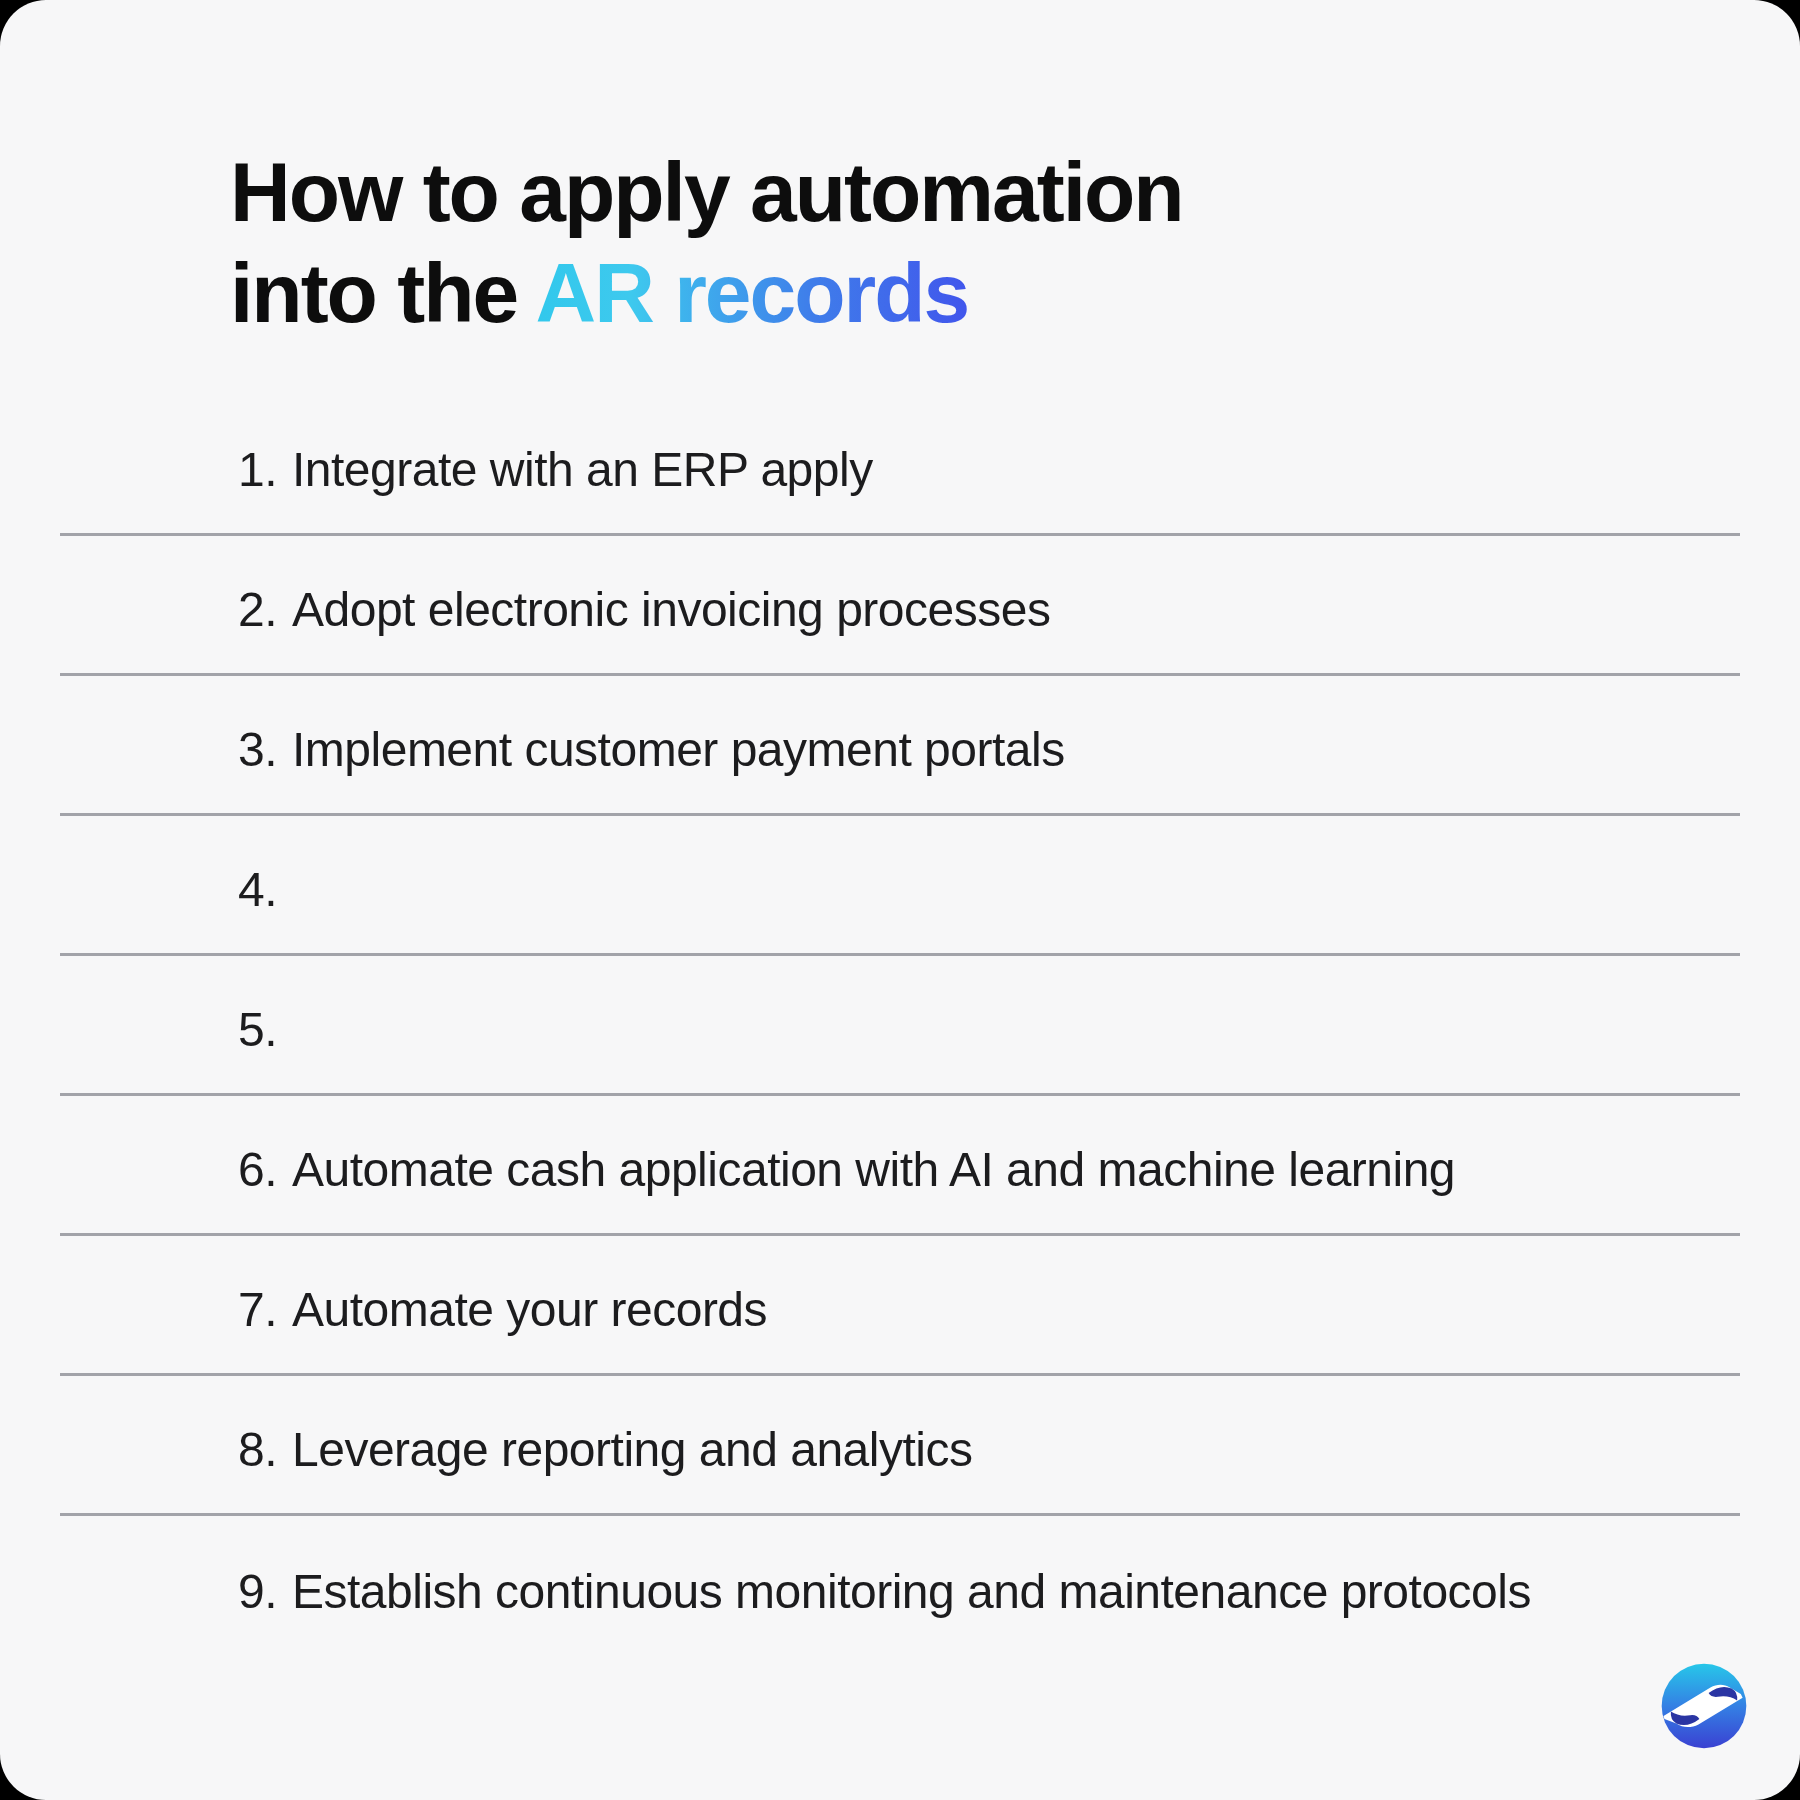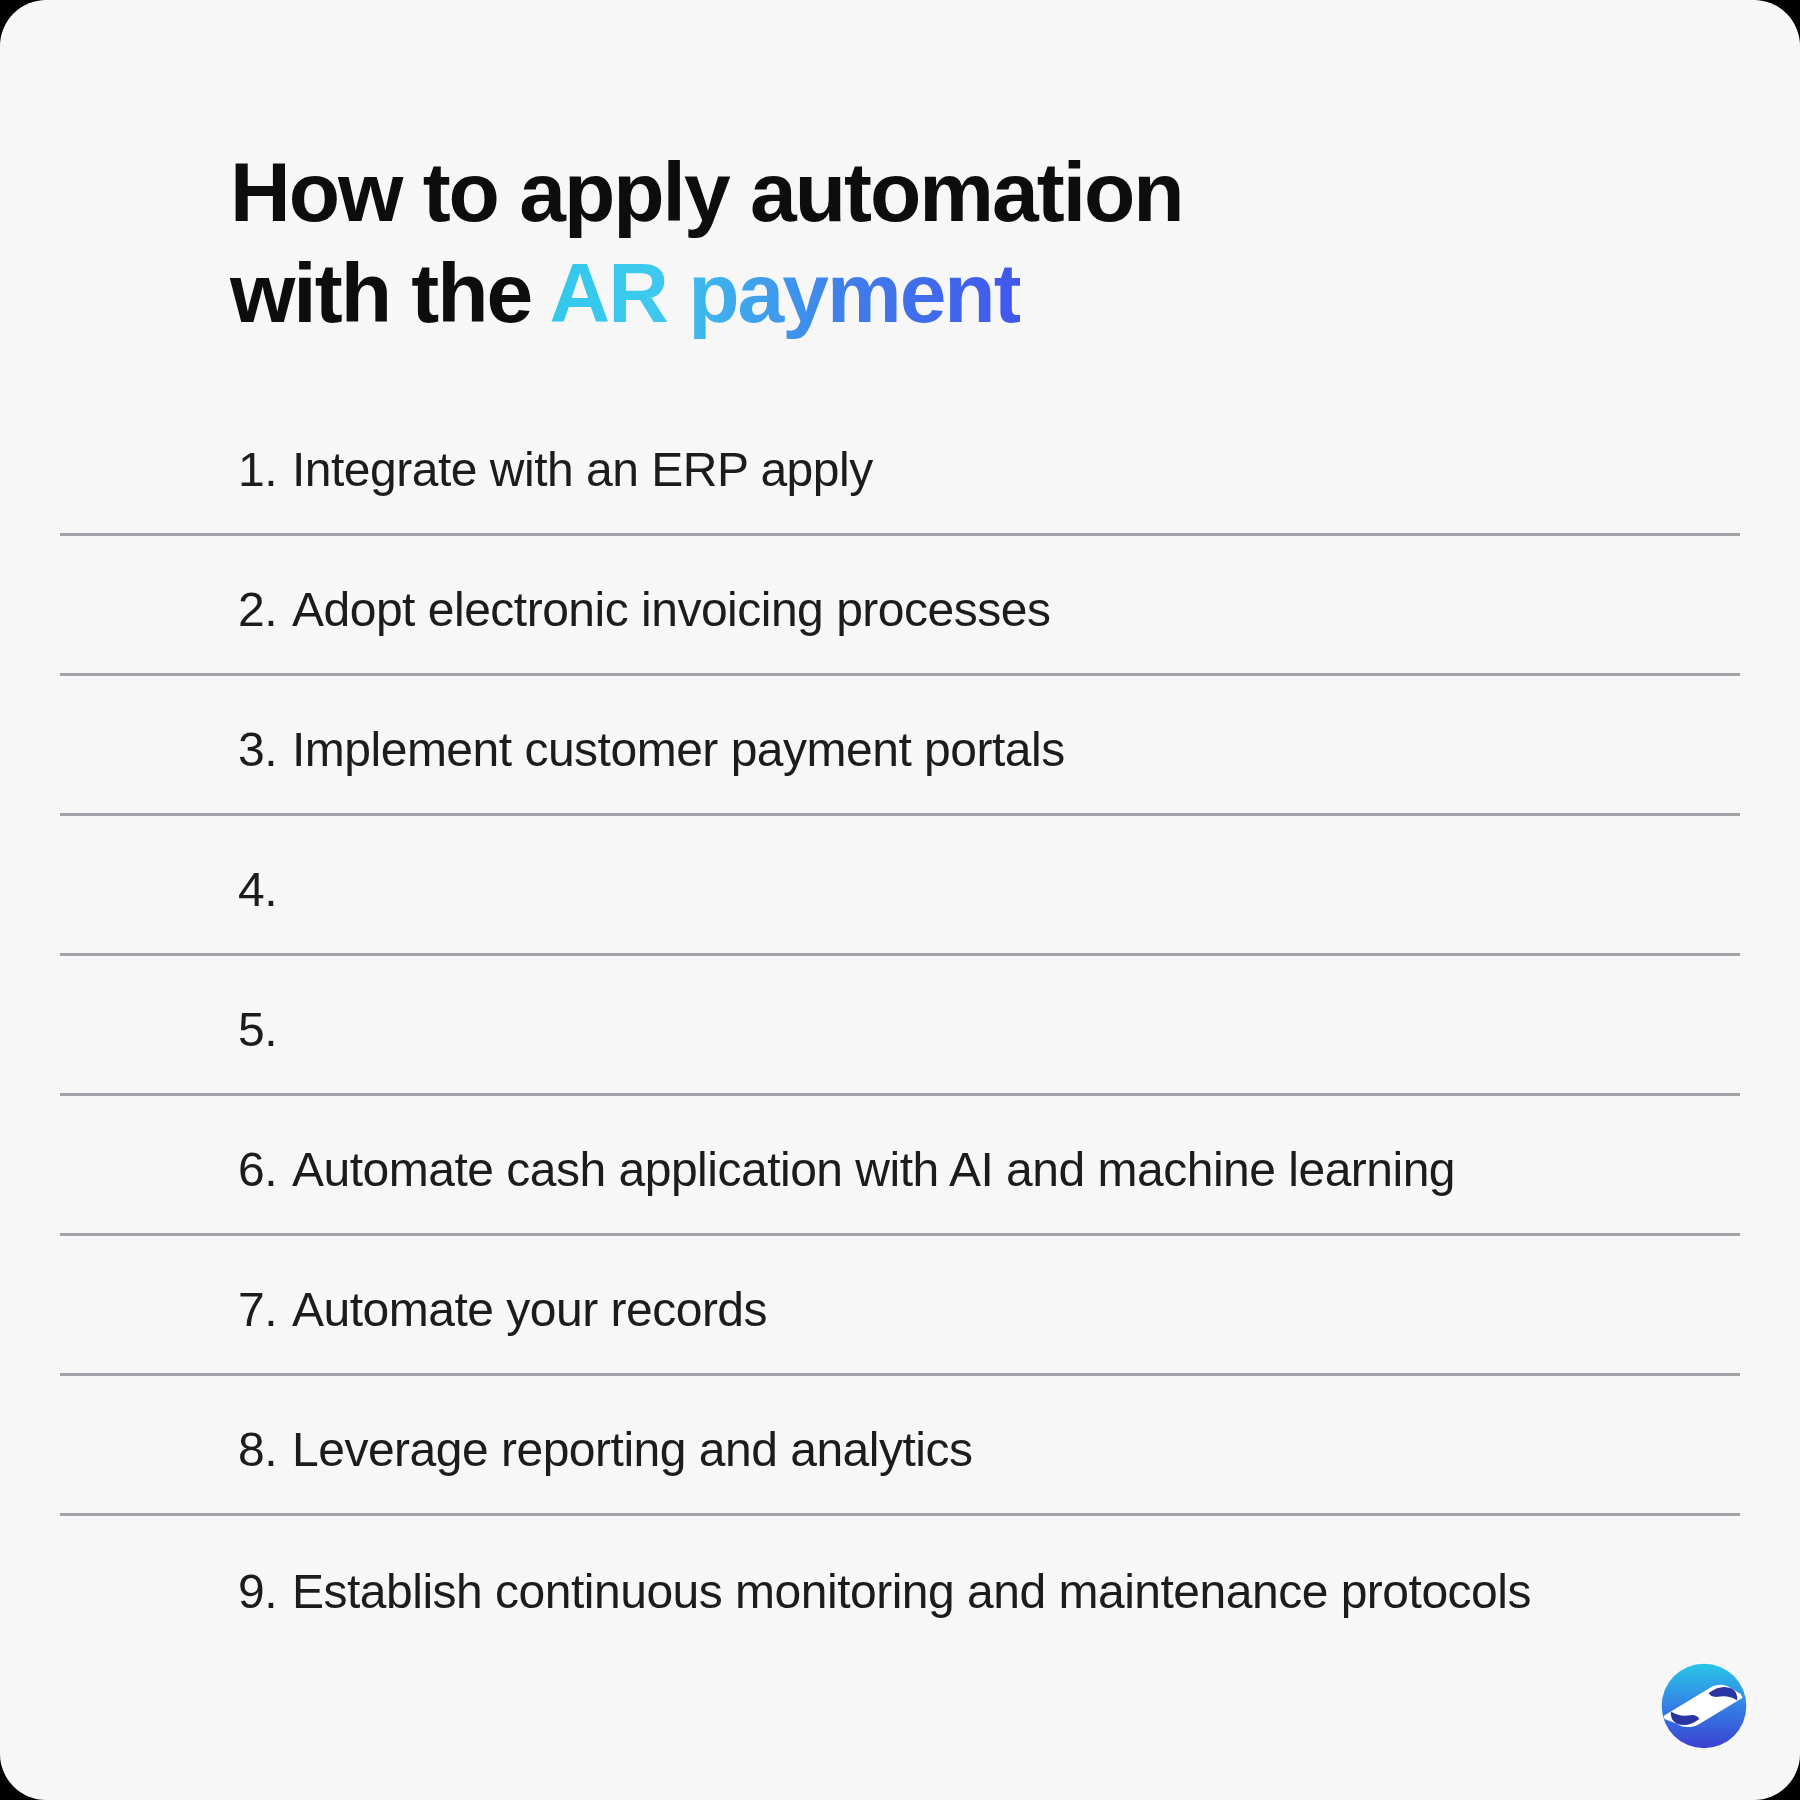--- a/index.html
+++ b/index.html
@@ -76,21 +76,21 @@
   .logo svg { width: 100%; height: 100%; display: block; }
 </style>
 </head>
 <body>
 
 <div class="stage">
   <div class="card">
 
     <h1 class="title">
       <span class="t-line">How to apply automation</span>
-      <span class="t-line"><span>with the </span><span class="hl">AR payment</span></span>
+      <span class="t-line"><span>into the </span><span class="hl">AR records</span></span>
     </h1>
 
     <ol class="list">
       <li class="row">
         <span class="num">1.</span>
         <span class="label">Integrate with an ERP apply</span>
       </li>
       <li class="row">
         <span class="num">2.</span>
         <span class="label">Adopt electronic invoicing processes</span>

